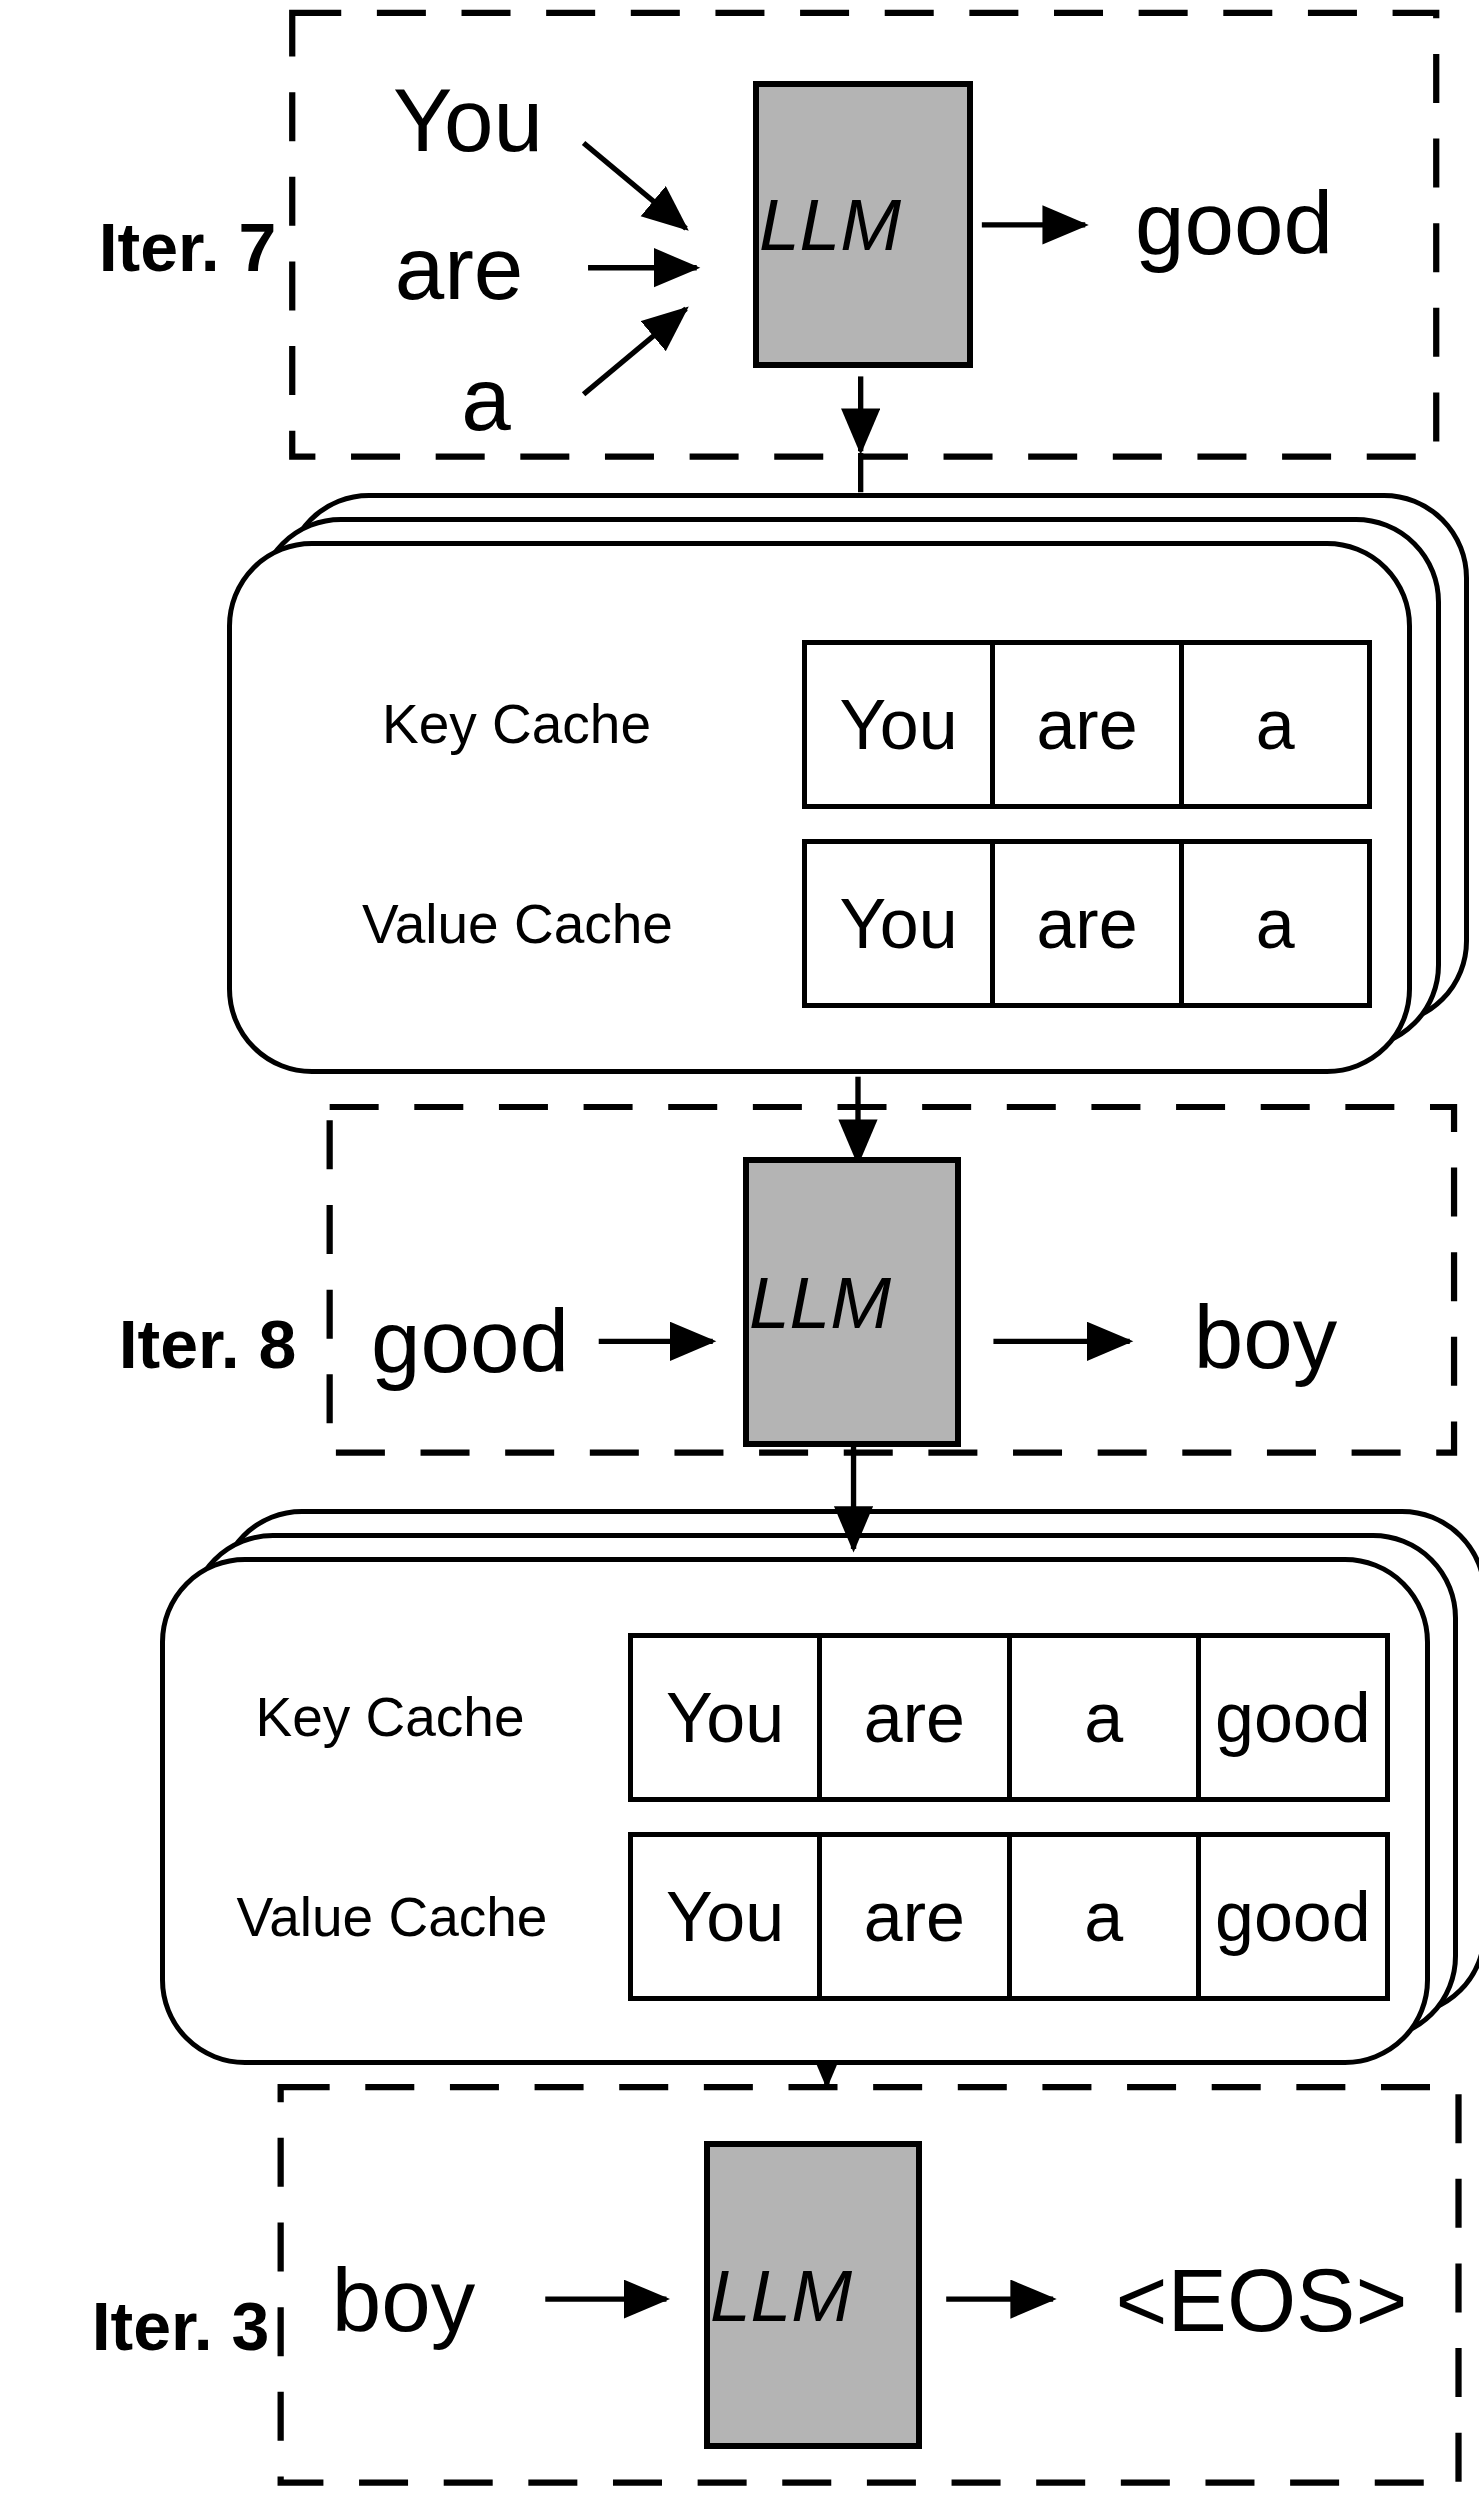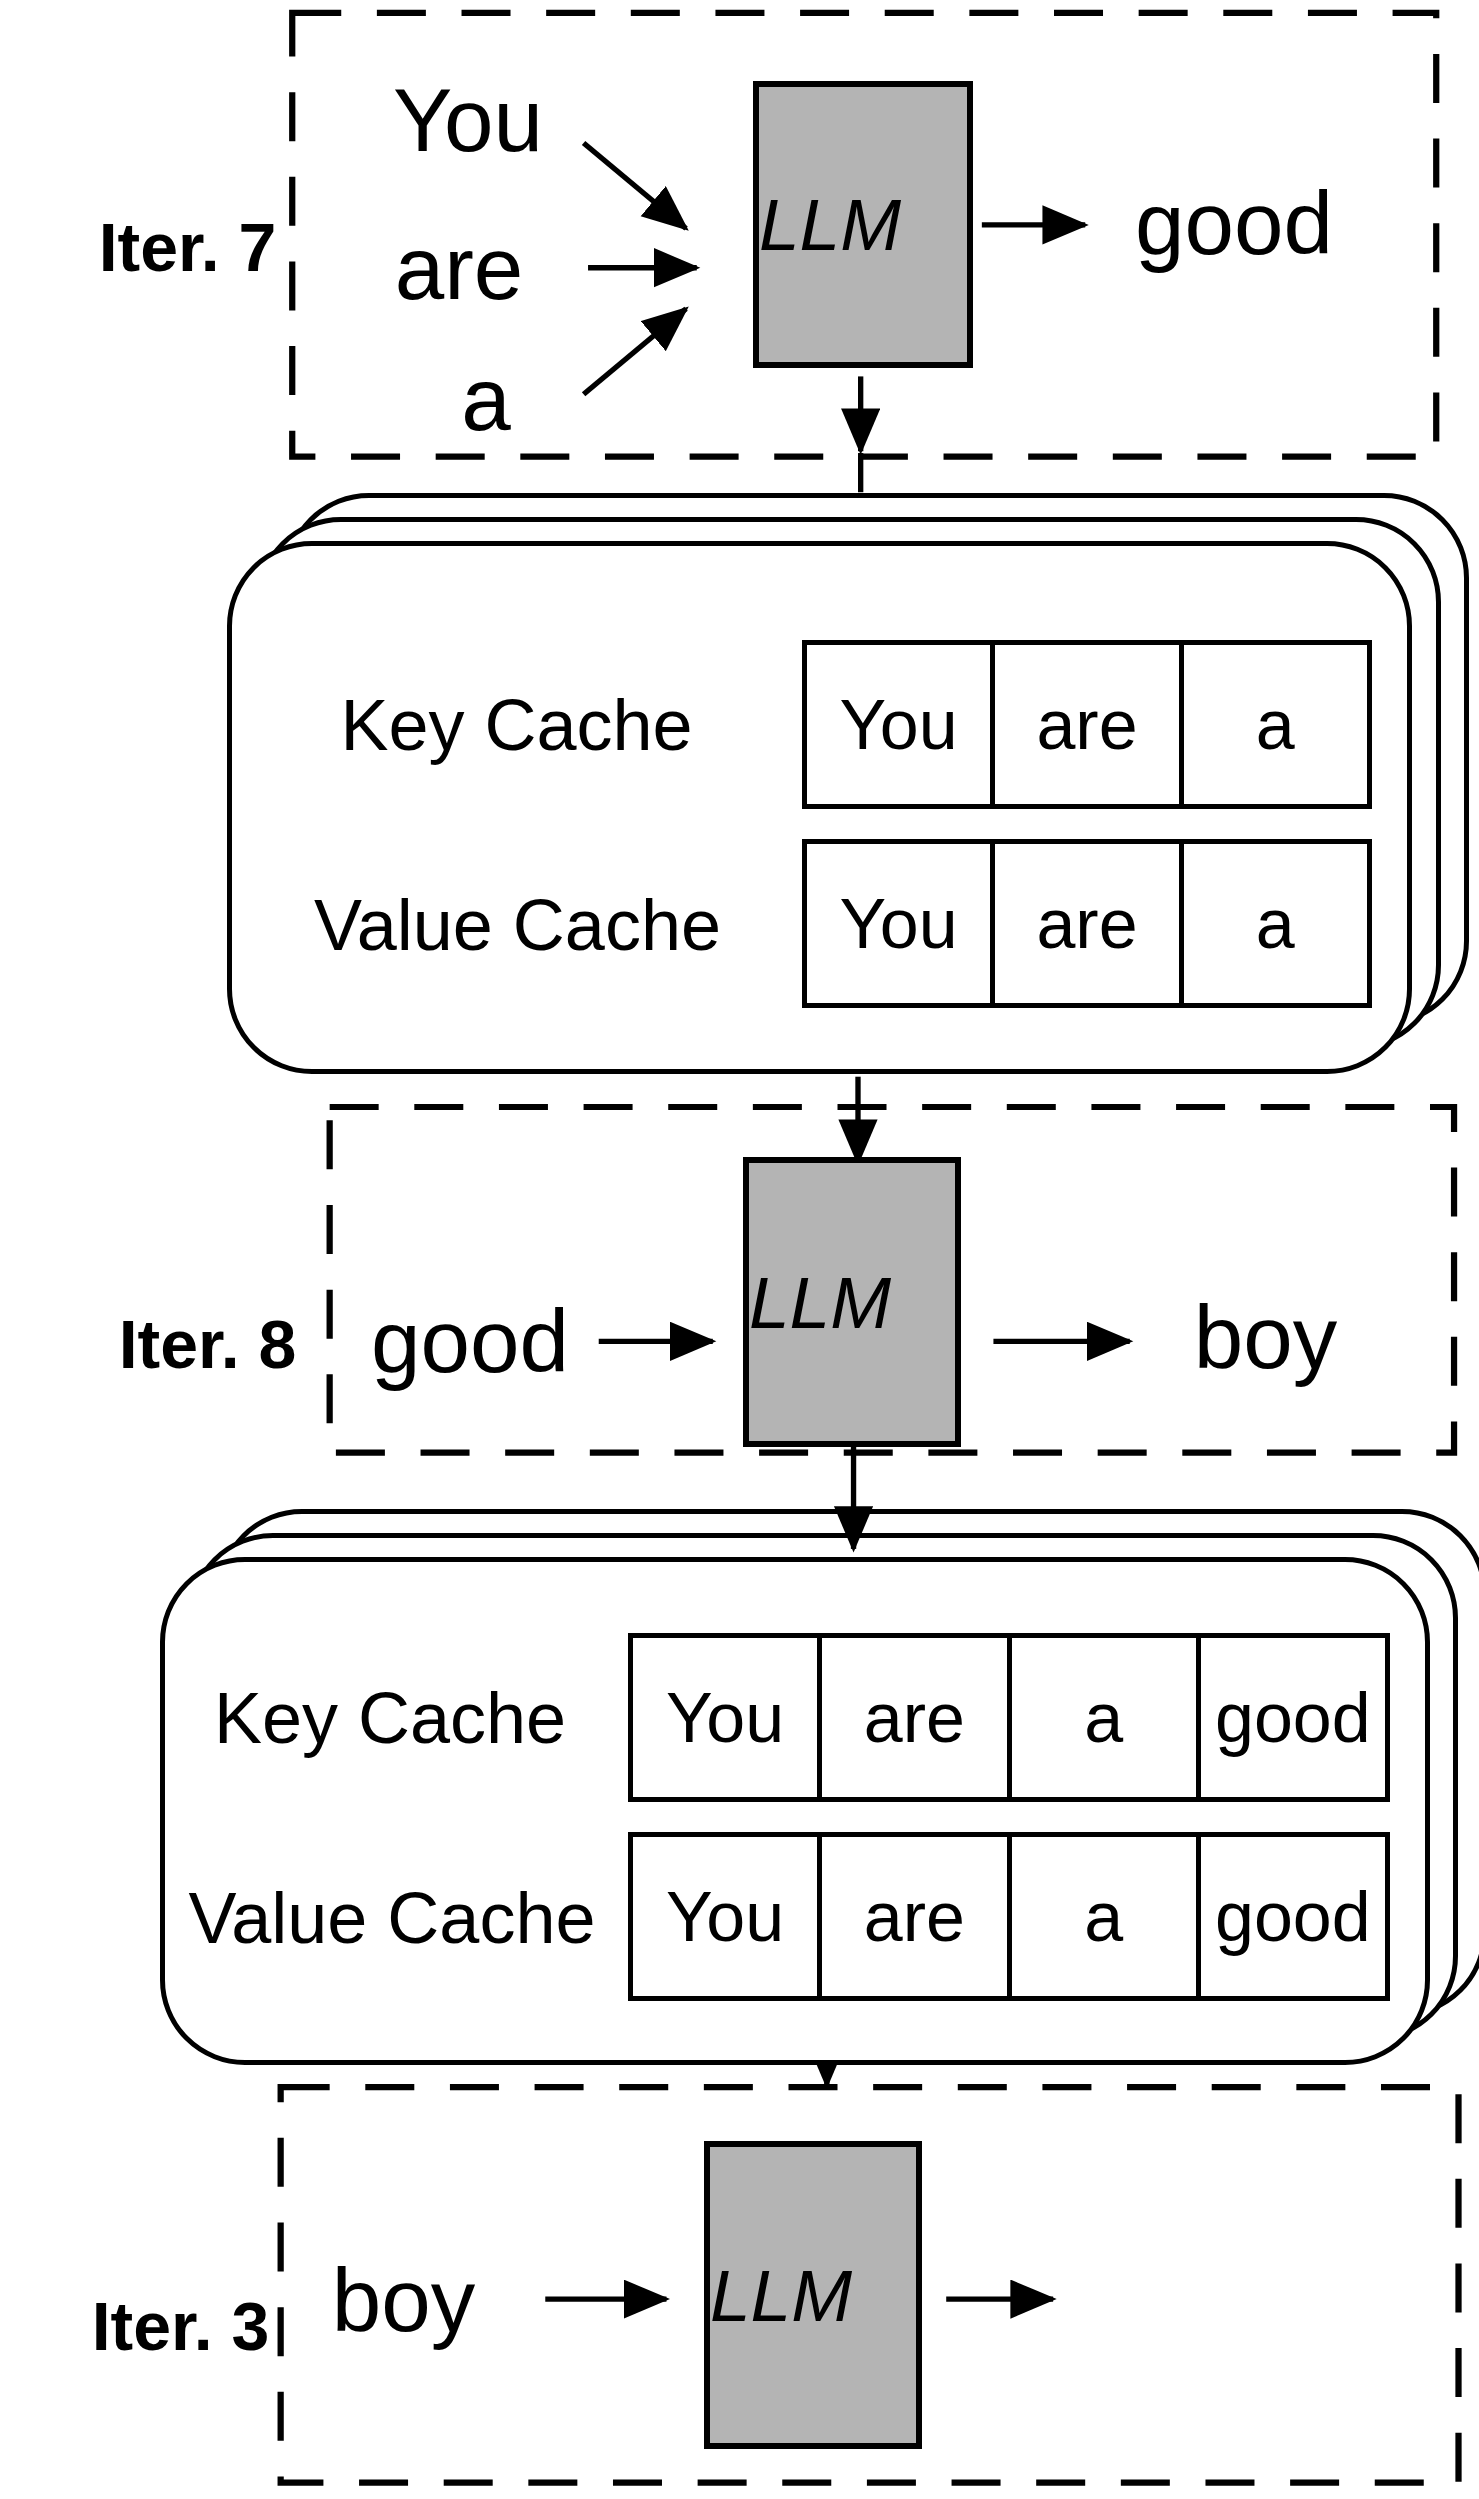--- a/index.html
+++ b/index.html
@@ -18,21 +18,21 @@
     display:flex;
     align-items:center;
     justify-content:center;
     text-align:center;
     white-space:nowrap;
     z-index:6;
     line-height:1;
   }
   .word{font-size:89px;}
   .iterlabel{font-size:68px;font-weight:bold;}
-  .cachelabel{font-size:72px;}
+  .cachelabel{font-size:55px;}
   .llmbox{
     position:absolute;
     background:#b4b4b4;
     border:6.2px solid #000;
     box-sizing:border-box;
     display:flex;
     align-items:center;
     justify-content:flex-start;
     font-style:italic;
     font-size:73px;
@@ -152,15 +152,16 @@
     <div class="cell">are</div>
     <div class="cell">a</div>
     <div class="cell">good</div>
   </div>
 
   <div class="txt iterlabel" style="left:78px;top:2250px;width:205px;height:71px;margin-top:40px;">Iter. 3</div>
   <div class="txt word" style="left:319px;top:2253px;width:169px;height:94px;">boy</div>
   <div class="llmbox" style="left:704px;top:2141px;width:218px;height:308px;">
     <span>LLM</span>
   </div>
+  <div class="txt word" style="left:1101px;top:2253px;width:321px;height:94px;">&lt;EOS&gt;</div>
 
 </div>
 
 
 </body></html>

